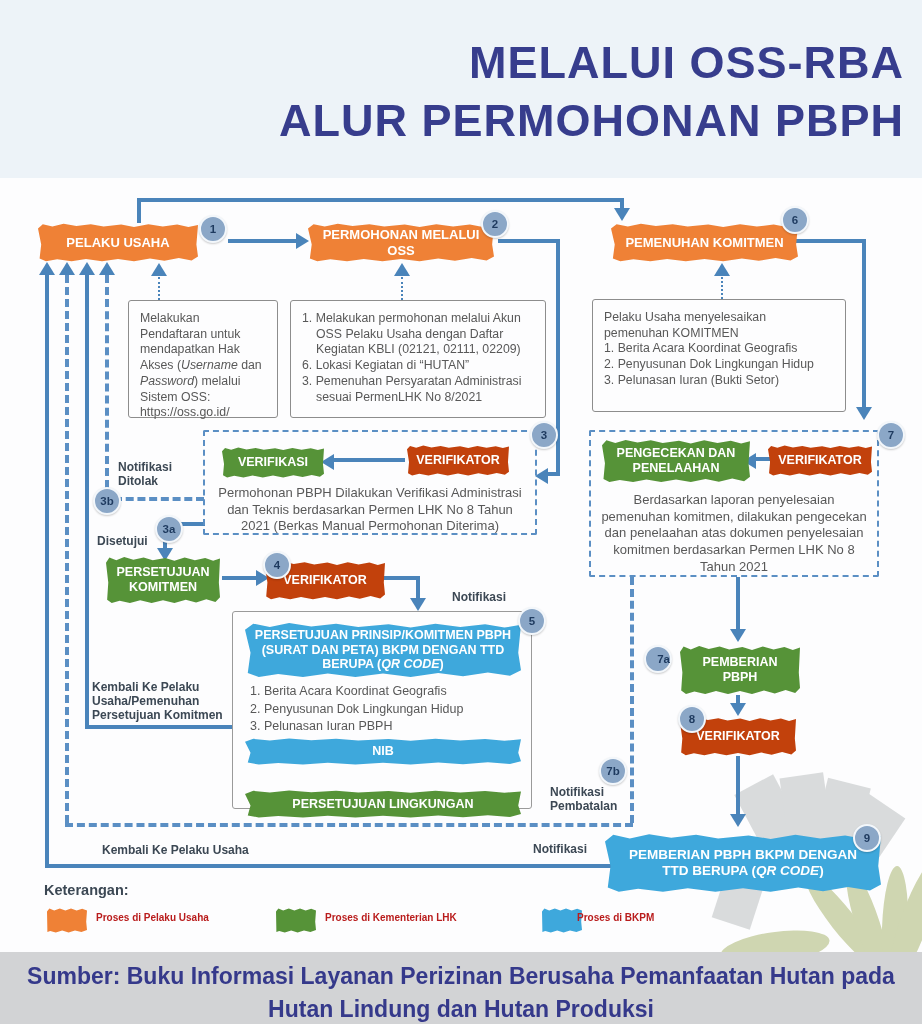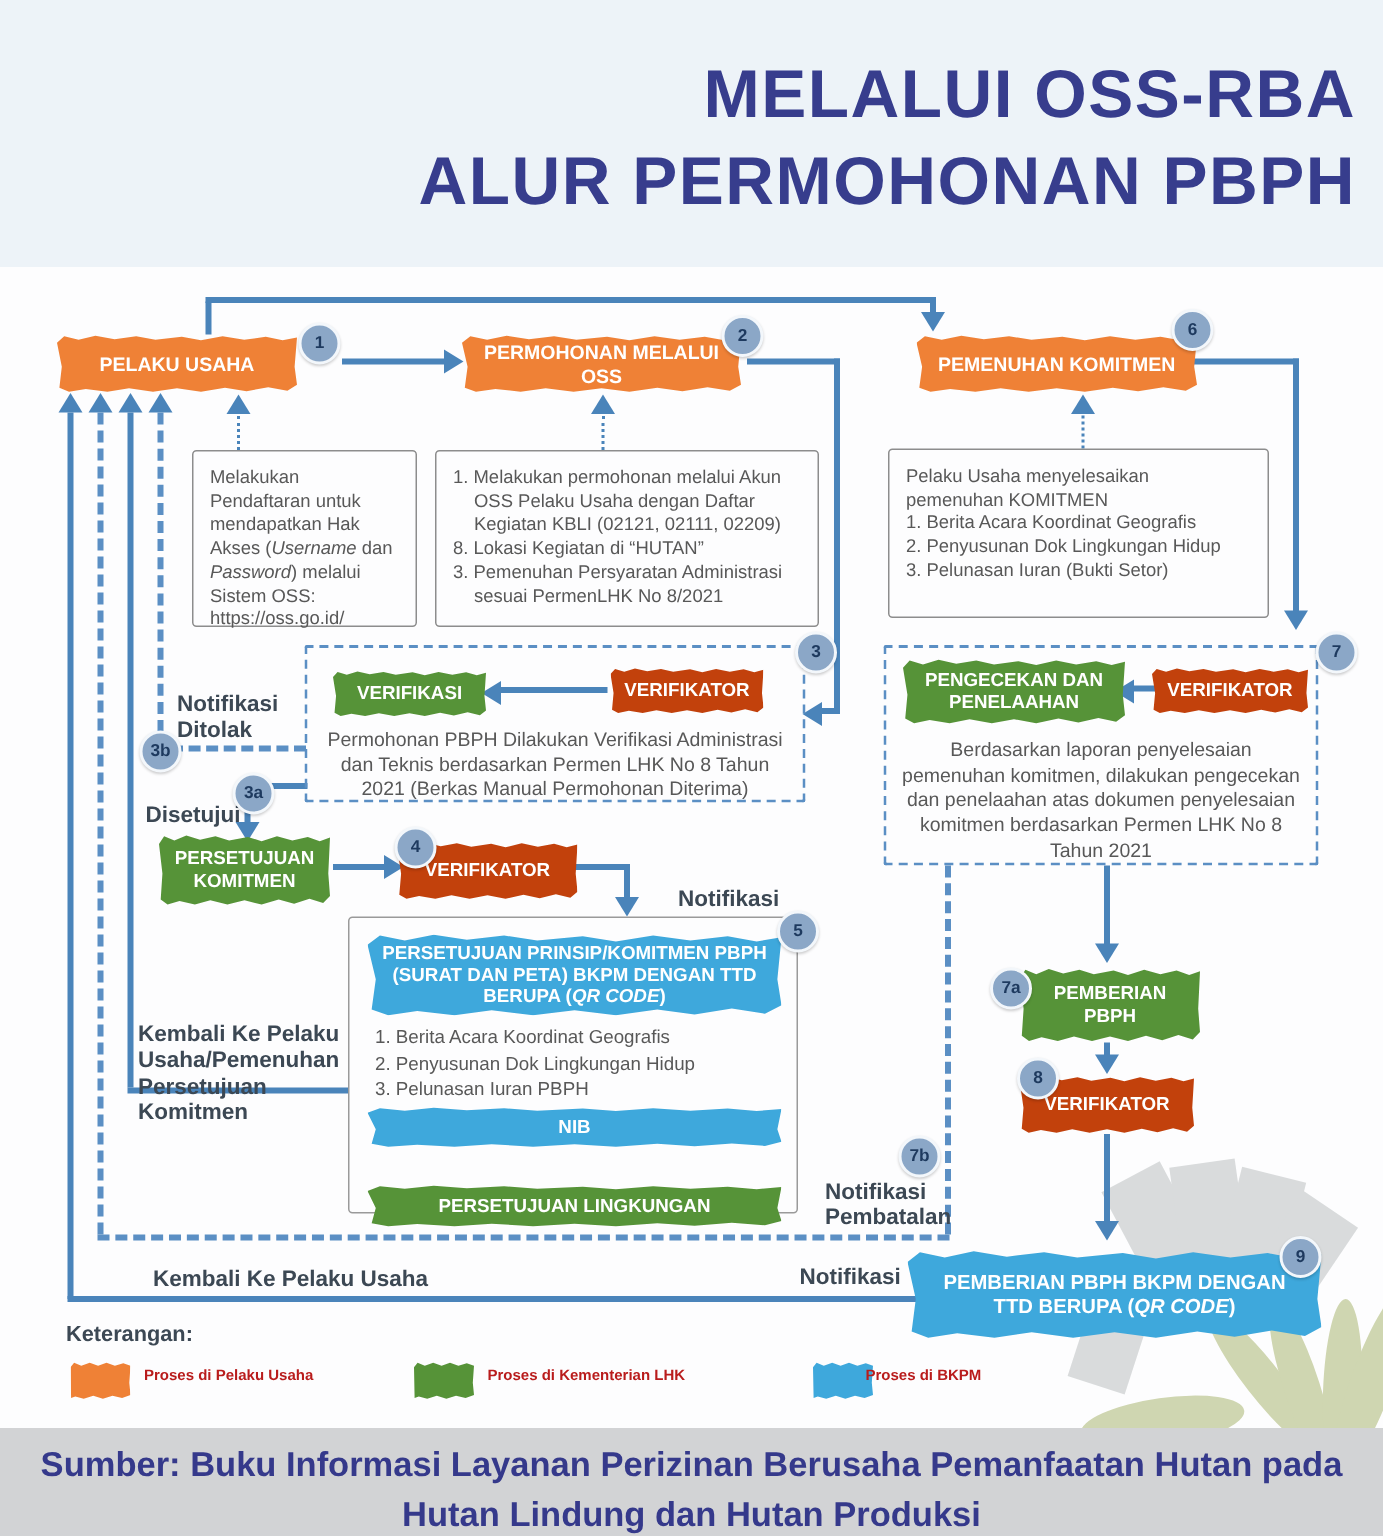--- a/index.html
+++ b/index.html
@@ -33,21 +33,21 @@
   
   .hl{background:#4a84ba;height:4px;z-index:1;}
   .vl{background:#4a84ba;width:4px;z-index:1;}
   .hd{border-top:4px dashed #5b8fc4;height:0;z-index:1;}
   .vd{border-left:4px dashed #5b8fc4;width:0;z-index:1;}
   .dv{border-left:2px dotted #4a84ba;width:0;z-index:1;}
   .tu{width:0;height:0;border-left:8px solid transparent;border-right:8px solid transparent;border-bottom:13px solid #4a84ba;z-index:1;}
   .td{width:0;height:0;border-left:8px solid transparent;border-right:8px solid transparent;border-top:13px solid #4a84ba;z-index:1;}
   .tl{width:0;height:0;border-top:8px solid transparent;border-bottom:8px solid transparent;border-right:13px solid #4a84ba;z-index:1;}
   .tr{width:0;height:0;border-top:8px solid transparent;border-bottom:8px solid transparent;border-left:13px solid #4a84ba;z-index:1;}
-  .boldlbl{color:#3c4854;font-weight:bold;font-size:15px;line-height:1.15;}
+  .boldlbl{color:#3c4854;font-weight:bold;font-size:12px;line-height:1.15;}
   .desc{color:#585858;font-size:13px;line-height:1.28;text-align:center;}
   
   .sw{width:40px;height:25px;clip-path:polygon(0% 14%,6% 2%,18% 10%,32% 2%,46% 10%,60% 2%,74% 10%,88% 3%,100% 10%,98% 55%,100% 88%,86% 96%,70% 90%,54% 98%,38% 90%,22% 98%,8% 92%,1% 96%);}
   .legend-label{color:#b91c1c;font-weight:600;font-size:10px;}
   .footer-text{left:0;top:960px;width:922px;text-align:center;color:#35398b;font-weight:bold;font-size:23px;line-height:33px;}
   .z2{z-index:2;} .z3{z-index:3;}
 </style>
 </head>
 <body>
 
@@ -139,21 +139,21 @@
 <div class="abs dv" style="left:401px;top:277px;height:23px;"></div>
 <div class="abs tu" style="left:714px;top:263px;"></div>
 <div class="abs dv" style="left:721px;top:277px;height:22px;"></div>
 
 <div class="abs note z2" style="left:128px;top:300px;width:150px;height:118px;">
   <span>Melakukan Pendaftaran untuk mendapatkan Hak Akses (</span><span class="it">Username</span><span> dan </span><span class="it">Password</span><span>) melalui Sistem OSS: https://oss.go.id/</span>
 </div>
 
 <div class="abs note z2" style="left:290px;top:300px;width:256px;height:118px;">
   <div class="li">1. Melakukan permohonan melalui Akun OSS Pelaku Usaha dengan Daftar Kegiatan KBLI (02121, 02111, 02209)</div>
-  <div class="li">8. Lokasi Kegiatan di “HUTAN”</div>
+  <div class="li">6. Lokasi Kegiatan di “HUTAN”</div>
   <div class="li">3. Pemenuhan Persyaratan Administrasi sesuai PermenLHK No 8/2021</div>
 </div>
 
 <div class="abs note z2" style="left:592px;top:299px;width:254px;height:113px;">
   <div style="width:200px;">Pelaku Usaha menyelesaikan pemenuhan KOMITMEN</div>
   <div class="li">1. Berita Acara Koordinat Geografis</div>
   <div class="li">2. Penyusunan Dok Lingkungan Hidup</div>
   <div class="li">3. Pelunasan Iuran (Bukti Setor)</div>
 </div>
 
@@ -249,21 +249,21 @@
   </div>
 <div class="abs badge" style="left:263px;top:551px;">
     <span>4</span>
   </div>
 <div class="abs badge" style="left:518px;top:607px;">
     <span>5</span>
   </div>
 <div class="abs badge" style="left:877px;top:421px;">
     <span>7</span>
   </div>
-<div class="abs badge" style="left:660px;top:645px;">
+<div class="abs badge" style="left:644px;top:645px;justify-content:flex-end;">
     <span>7a</span>
   </div>
 <div class="abs badge" style="left:599px;top:757px;">
     <span>7b</span>
   </div>
 <div class="abs badge" style="left:678px;top:705px;">
     <span>8</span>
   </div>
 <div class="abs badge" style="left:853px;top:824px;">
     <span>9</span>

